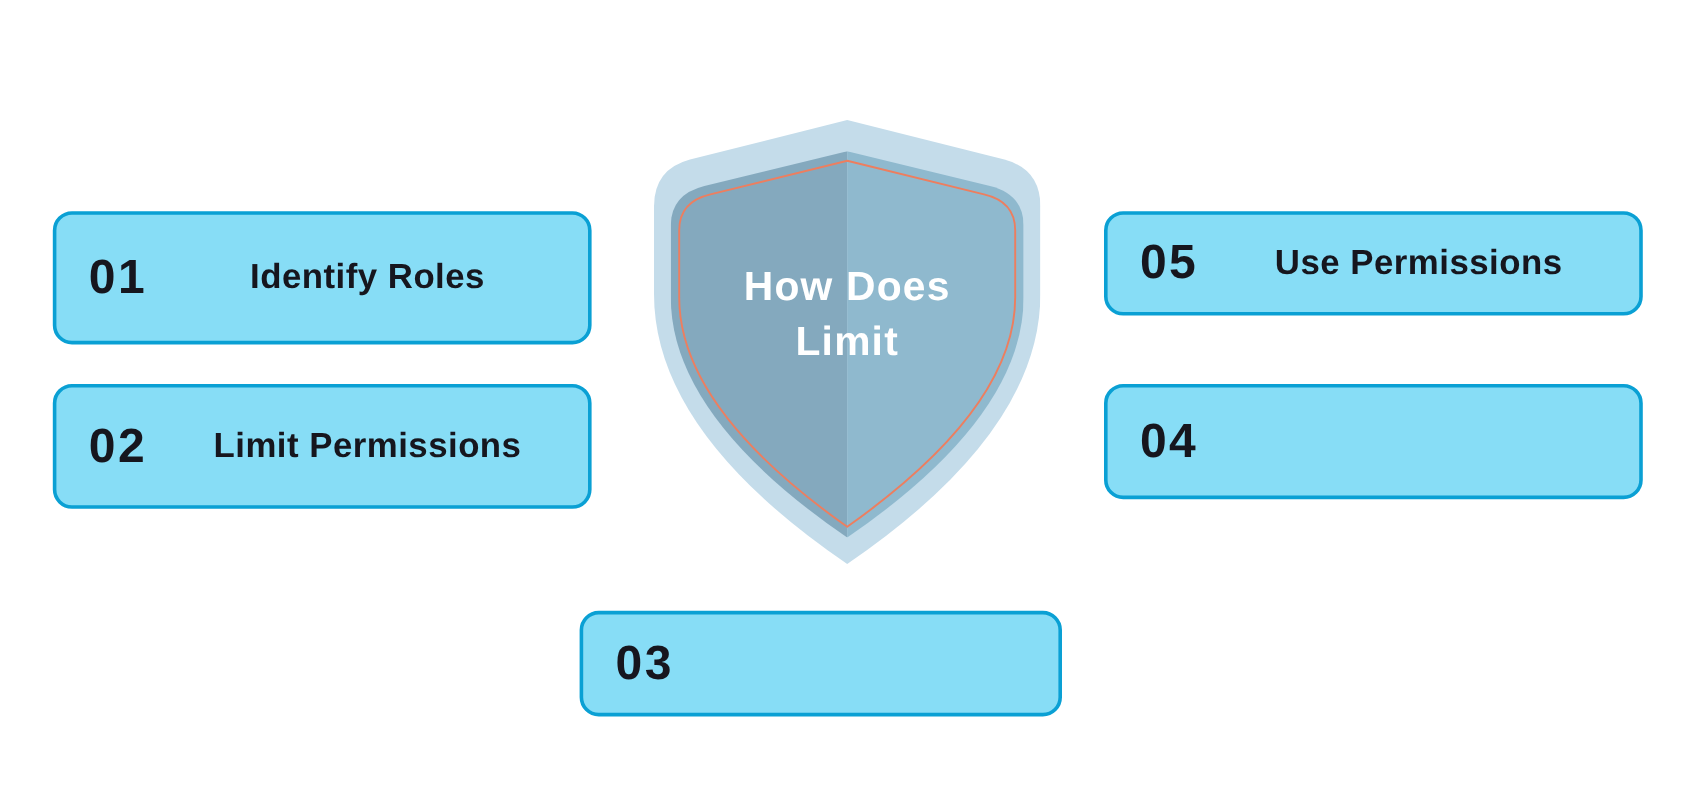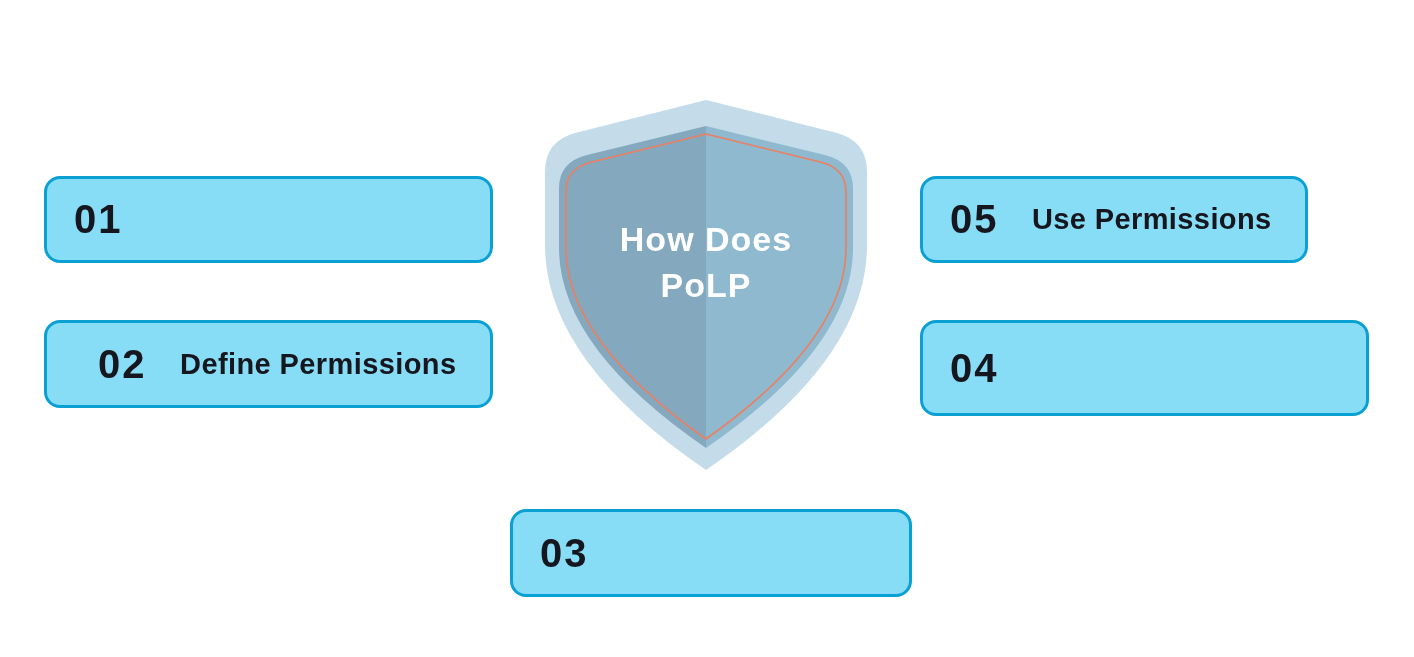--- a/index.html
+++ b/index.html
@@ -61,25 +61,25 @@
   .step-label {
     flex: 1 1 auto;
     text-align: center;
     font-size: 29px;
     font-weight: bold;
     letter-spacing: 0.4px;
     padding: 0 10px;
     white-space: nowrap;
   }
 
-  #box-01 { left: 44px;  top: 176px; width: 449px; height: 87px; }
-  #box-02 { left: 44px;  top: 320px; width: 449px; height: 88px; padding-left: 24px; }
-  #box-05 { left: 920px; top: 176px; width: 388px; height: 87px; }
+  #box-01 { left: 44px;  top: 176px; width: 449px; height: 111px; }
+  #box-02 { left: 44px;  top: 320px; width: 449px; height: 104px; }
+  #box-05 { left: 920px; top: 176px; width: 449px; height: 87px; }
   #box-04 { left: 920px; top: 320px; width: 449px; height: 96px; }
-  #box-03 { left: 510px; top: 509px; width: 402px; height: 88px; }
+  #box-03 { left: 483px; top: 509px; width: 402px; height: 88px; }
 </style>
 </head>
 <body>
 
 <div class="stage">
 
   <div class="shield-wrap">
     <svg viewBox="0 0 322 370" xmlns="http://www.w3.org/2000/svg" aria-hidden="true">
       <defs>
         <clipPath id="inner-shield-clip">
@@ -93,30 +93,31 @@
         <rect x="0" y="0" width="161" height="370" style="fill: var(--shield-inner-left, #84a9be);"></rect>
         <rect x="161" y="0" width="161" height="370" style="fill: var(--shield-inner-right, #8fb9ce);"></rect>
       </g>
 
       <path d="M161,34 L275,62 Q301,68 301,92 L301,148 Q301,240 161,339 Q21,240 21,148 L21,92 Q21,68 47,62 Z" fill="none" stroke-width="1.6" style="stroke: var(--shield-accent-line, #ed7e5f);"></path>
     </svg>
   </div>
 
   <div class="shield-title">
     <span class="line">How Does</span>
-    <span class="line">PoLP</span>
+    <span class="line">Limit</span>
   </div>
 
   <div class="step-box" id="box-01">
     <span class="step-num">01</span>
+    <span class="step-label">Identify Roles</span>
   </div>
 
   <div class="step-box" id="box-02">
     <span class="step-num">02</span>
-    <span class="step-label">Define Permissions</span>
+    <span class="step-label">Limit Permissions</span>
   </div>
 
   <div class="step-box" id="box-03">
     <span class="step-num">03</span>
   </div>
 
   <div class="step-box" id="box-04">
     <span class="step-num">04</span>
   </div>
 

